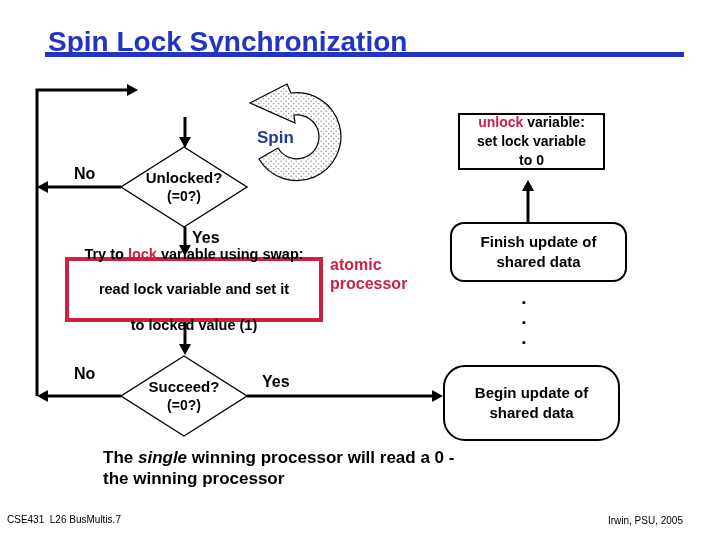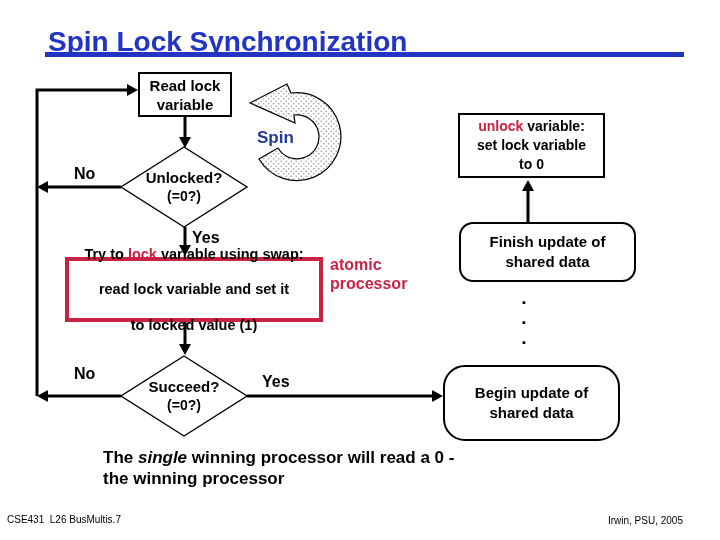--- a/index.html
+++ b/index.html
@@ -50,28 +50,28 @@
     left: 138px; top: 72px; width: 94px; height: 45px;
     border: 2px solid #000;
     font-size: 15px; line-height: 19px;
   }
   #try-lock-box {
     left: 65px; top: 257px; width: 258px; height: 65px;
     border: 4px solid var(--accent-red, #cb2244);
     font-size: 14.5px; line-height: 18.5px; gap: 17px;
   }
   #unlock-box {
-    left: 458px; top: 113px; width: 147px; height: 65px;
+    left: 458px; top: 113px; width: 147px; height: 57px;
     border: 2px solid #000;
     font-size: 14px; line-height: 19px;
   }
   #finish-box {
     left: 450px; top: 222px; width: 177px; height: 60px;
     border: 2px solid #000; border-radius: 14px;
-    font-size: 15px; line-height: 20px; margin-left: 9px;
+    font-size: 15px; line-height: 20px;
   }
   #begin-box {
     left: 443px; top: 365px; width: 177px; height: 76px;
     border: 2px solid #000; border-radius: 22px;
     font-size: 15px; line-height: 20px;
   }
   .diamond-text {
     position: absolute;
     display: flex; flex-direction: column;
     justify-content: center; align-items: center;
@@ -173,24 +173,20 @@
       <line class="conn" x1="528" y1="222" x2="528" y2="190"></line>
       <polygon class="head" points="522,191 534,191 528,180"></polygon>
     </g>
 
     <polygon class="diamond" points="184,147 247,187 184,227 121,187"></polygon>
     <polygon class="diamond" points="184,356 247,396 184,436 121,396"></polygon>
 
     <path id="spin-arrow" fill="url(#stipple)" d="M 250,103 L 287,84 L 291,93 A 44 44 0 1 1 259,159 L 278,148 A 22 22 0 1 0 294,115 L 295,123 Z"></path>
   </svg>
 
-  <div class="box" id="read-lock-box">
-    <div>Read lock</div>
-    <div>variable</div>
-  </div>
 
   <div class="abs flow-label" id="spin-label">Spin</div>
 
   <div class="diamond-text" id="unlocked-diamond-text">
     <div>Unlocked?</div>
     <div class="sub">(=0?)</div>
   </div>
 
   <div class="abs flow-label" id="no-label-1">No</div>
   <div class="abs flow-label" id="yes-label-1">Yes</div>

